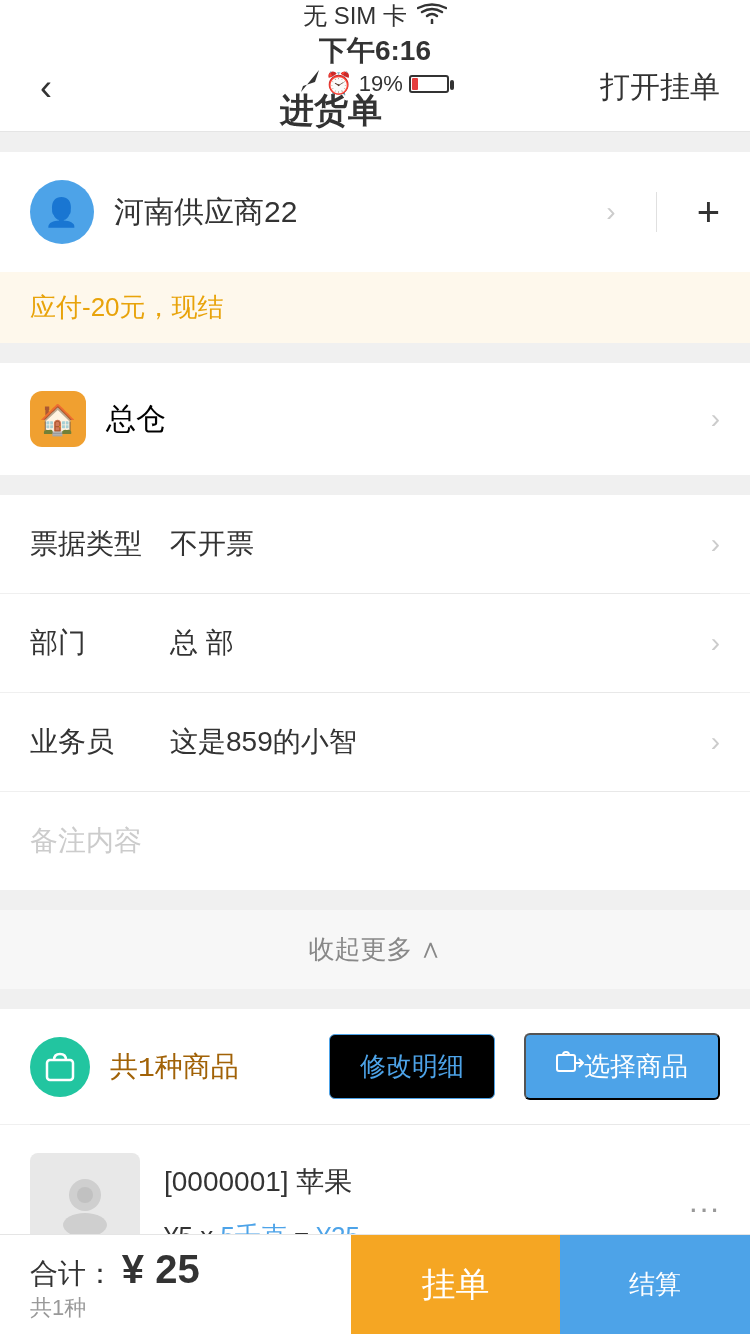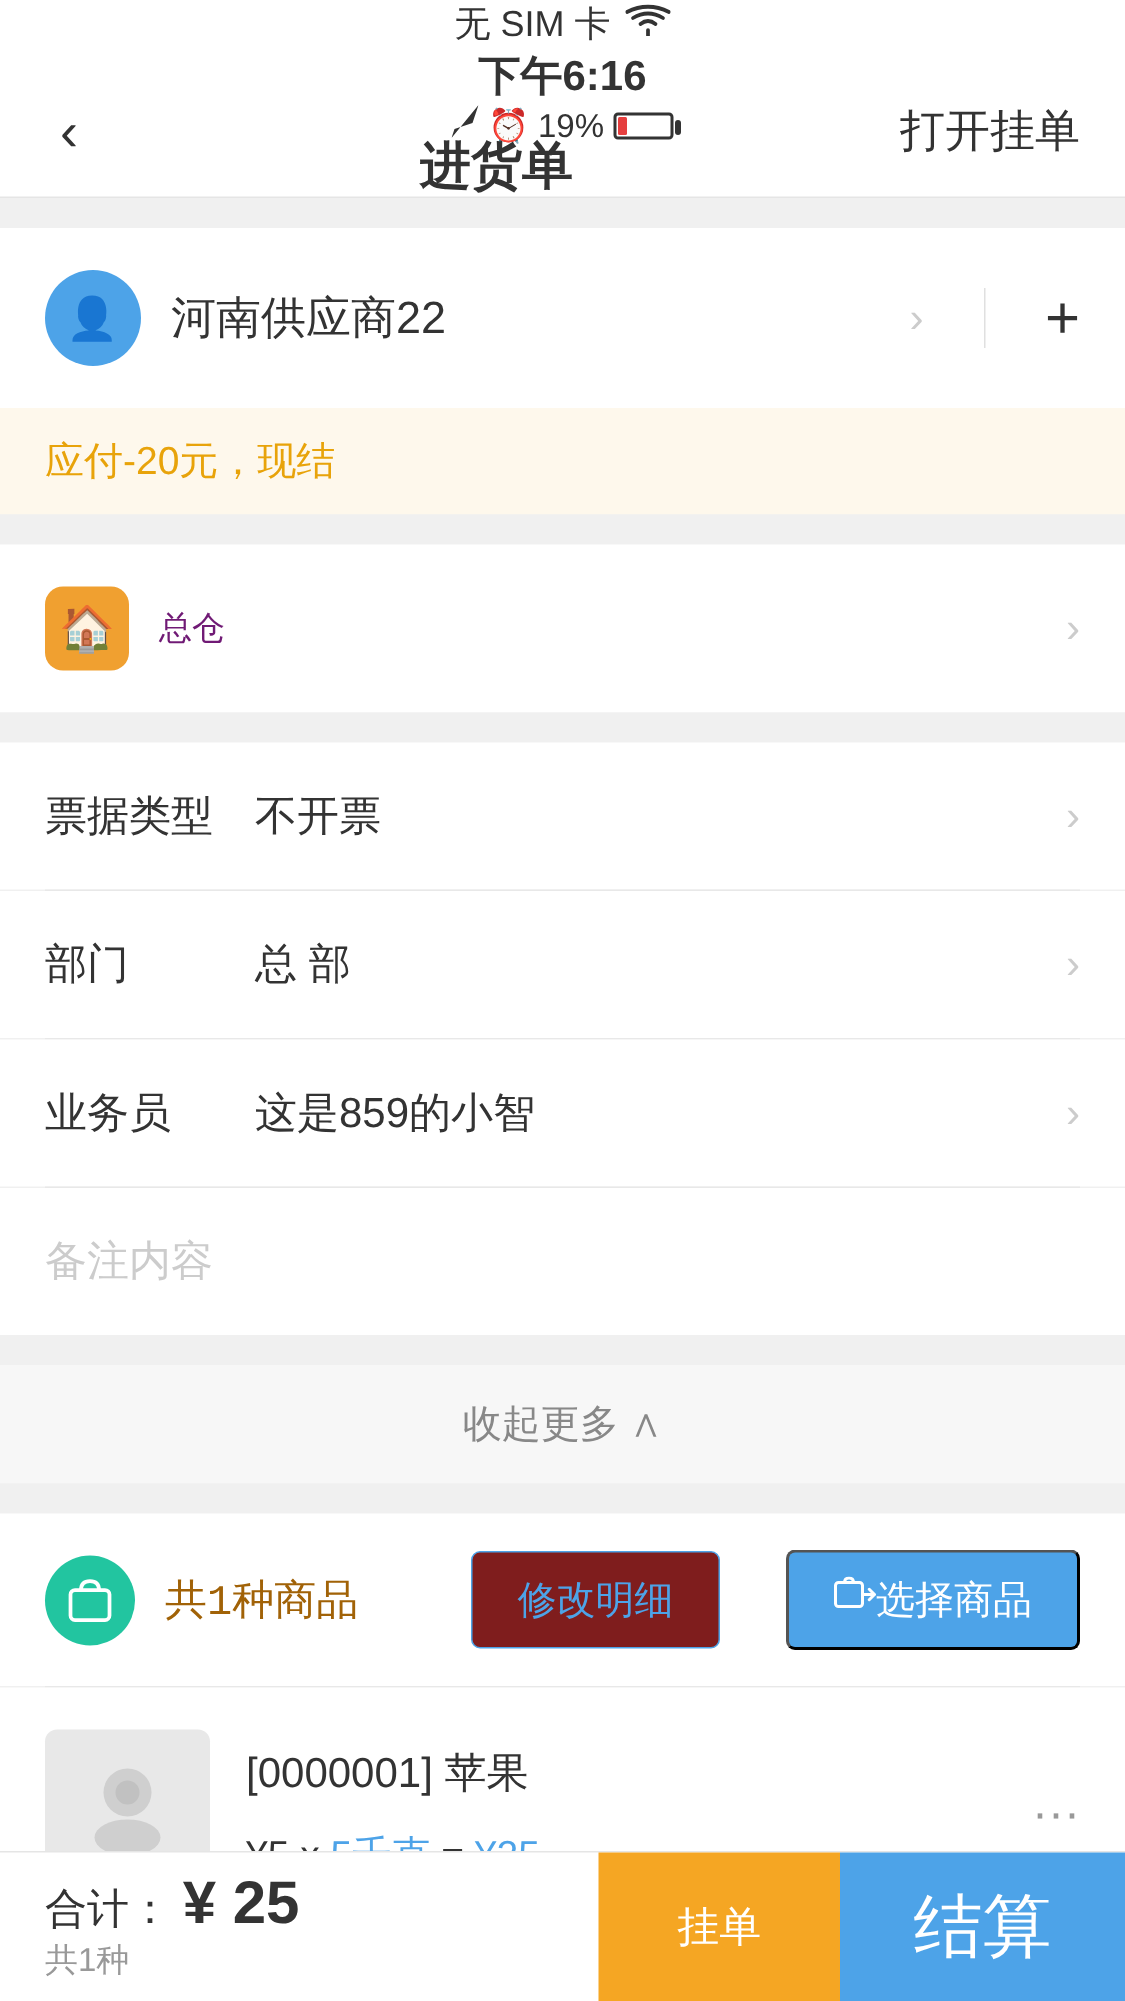--- a/index.html
+++ b/index.html
@@ -129,21 +129,21 @@
       padding: 28px 30px;
       gap: 20px;
     }
     .warehouse-icon {
       width: 56px; height: 56px; border-radius: 12px;
       background: #f0a030;
       display: flex; align-items: center; justify-content: center;
       font-size: 30px; flex-shrink: 0;
     }
     .warehouse-name {
-      flex: 1; font-size: 22px; color: #701a75;
+      flex: 1; font-size: 30px; color: #000000;
     }
 
     
     .form-row {
       background: #fff;
       display: flex;
       align-items: center;
       padding: 30px 30px;
       min-height: 90px;
     }
@@ -186,27 +186,27 @@
       width: 60px; height: 60px; border-radius: 50%;
       background: #22c5a0;
       display: flex; align-items: center; justify-content: center;
       font-size: 28px; color: #fff; flex-shrink: 0;
     }
     .products-count {
       flex: 1; font-size: 28px; color: #a16207; font-family: Liberation Mono, monospace;
     }
     .btn-modify {
       border: 1px solid #4da3e8;
-      background: #7f1d1d;
+      background: #000000;
       color: #4da3e8;
       font-size: 26px;
       padding: 14px 30px;
       border-radius: 6px;
       cursor: pointer;
-      margin-right: 24px;
+      margin-right: 9px;
     }
     .btn-select {
       background: #4da3e8;
       color: #fff;
       font-size: 26px;
       padding: 14px 30px;
       border-radius: 6px;
       cursor: pointer;
       display: flex;
       align-items: center;
@@ -259,32 +259,32 @@
       flex: 1;
       padding: 0 30px;
     }
     .total-amount {
       font-size: 40px; color: #333; font-weight: 600;
     }
     .total-count {
       font-size: 22px; color: #999;
     }
     .btn-hang {
-      width: 161px; height: 100px;
+      width: 209px; height: 100px;
       background: #f5a623;
       color: #fff;
-      font-size: 28px;
+      font-size: 34px;
       display: flex; align-items: center; justify-content: center;
       cursor: pointer;
     }
     .btn-checkout {
       width: 190px; height: 100px;
       background: #4da3e8;
       color: #fff;
-      font-size: 46px;
+      font-size: 26px;
       display: flex; align-items: center; justify-content: center;
       cursor: pointer;
     }
   </style>
 </head>
 <body>
 
 <div class="status-bar">
   <div class="status-left">
     <span>无 SIM 卡</span>

